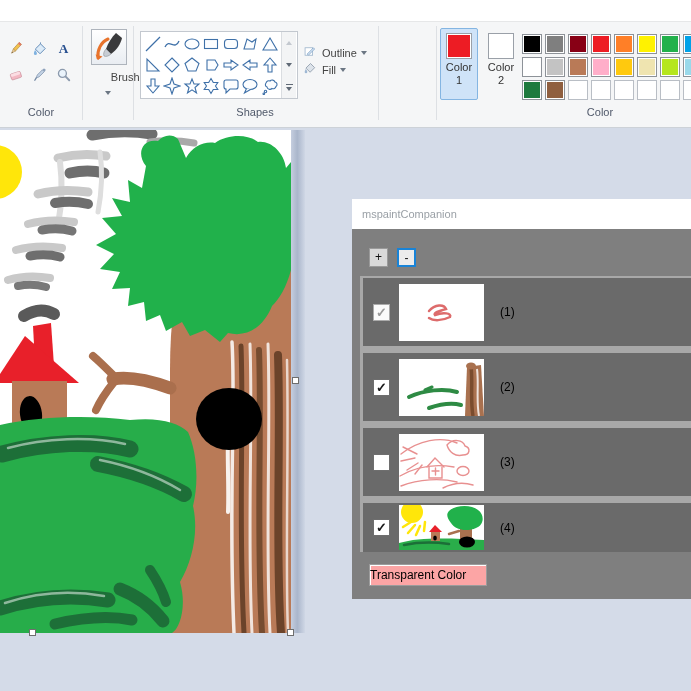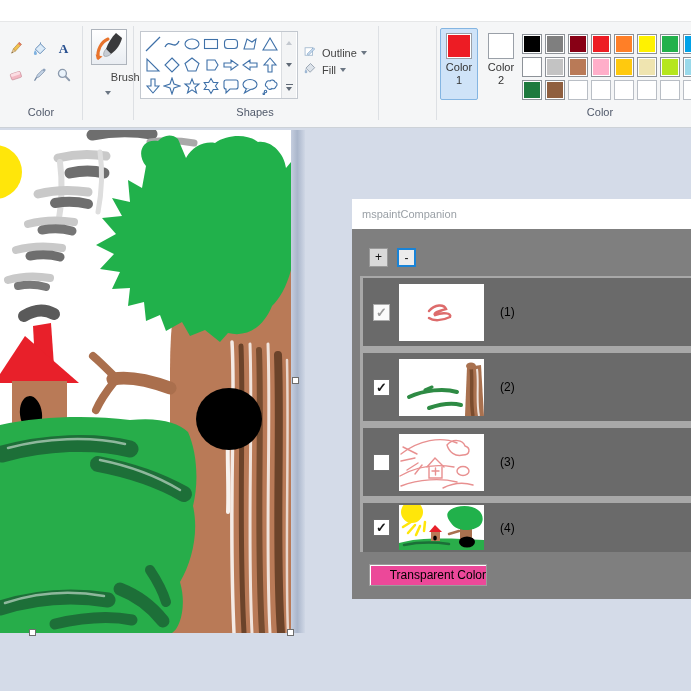--- a/index.html
+++ b/index.html
@@ -71,21 +71,21 @@
   .comp-btn { position:absolute; top:19px; width:19px; height:19px; background:#d9d9d9; border:1px solid #9a9a9a; font-size:12px; line-height:16px; text-align:center; color:#111; }
   .btn-plus { left:17px; }
   .btn-minus { left:45px; background:#ececec; border:2px solid #1883d7; }
   .layer-list { position:absolute; left:8px; top:47px; right:0; border-left:3px solid #a8a8a8; padding-top:2px; background:#a8a8a8; }
   .layer-row { height:68px; background:#6a6a6a; margin-bottom:7px; display:flex; align-items:center; }
   .layer-row.short { height:49px; margin-bottom:0; }
   .checkbox { width:17px; height:17px; margin-left:10px; background:#fff; border:1px solid #6e6e6e; font-size:13px; font-weight:bold; line-height:15px; text-align:center; color:#1a1a1a; }
   .checkbox.disabled { border-color:#ababab; color:#9b9b9b; background:#fbfbfb; }
   .thumb { margin-left:9px; background:#fff; }
   .layer-label { margin-left:16px; font-size:12px; color:#000; }
-  .transparent-btn { position:absolute; left:17px; top:335px; width:118px; height:22px; background:#ec4899; border:1px solid #9c9c9c; box-shadow:inset 1px 1px 0 #fff; font-size:12px; color:#000; text-align:right; line-height:20px; }
+  .transparent-btn { position:absolute; left:17px; top:335px; width:118px; height:22px; background:#fca5a5; border:1px solid #9c9c9c; box-shadow:inset 1px 1px 0 #fff; font-size:12px; color:#000; text-align:left; line-height:20px; }
 </style>
 </head>
 <body>
 
 <div class="screen">
 
   <div class="ribbon">
     <div class="ribbon-topstrip"></div>
     <div class="ribbon-body">
 

